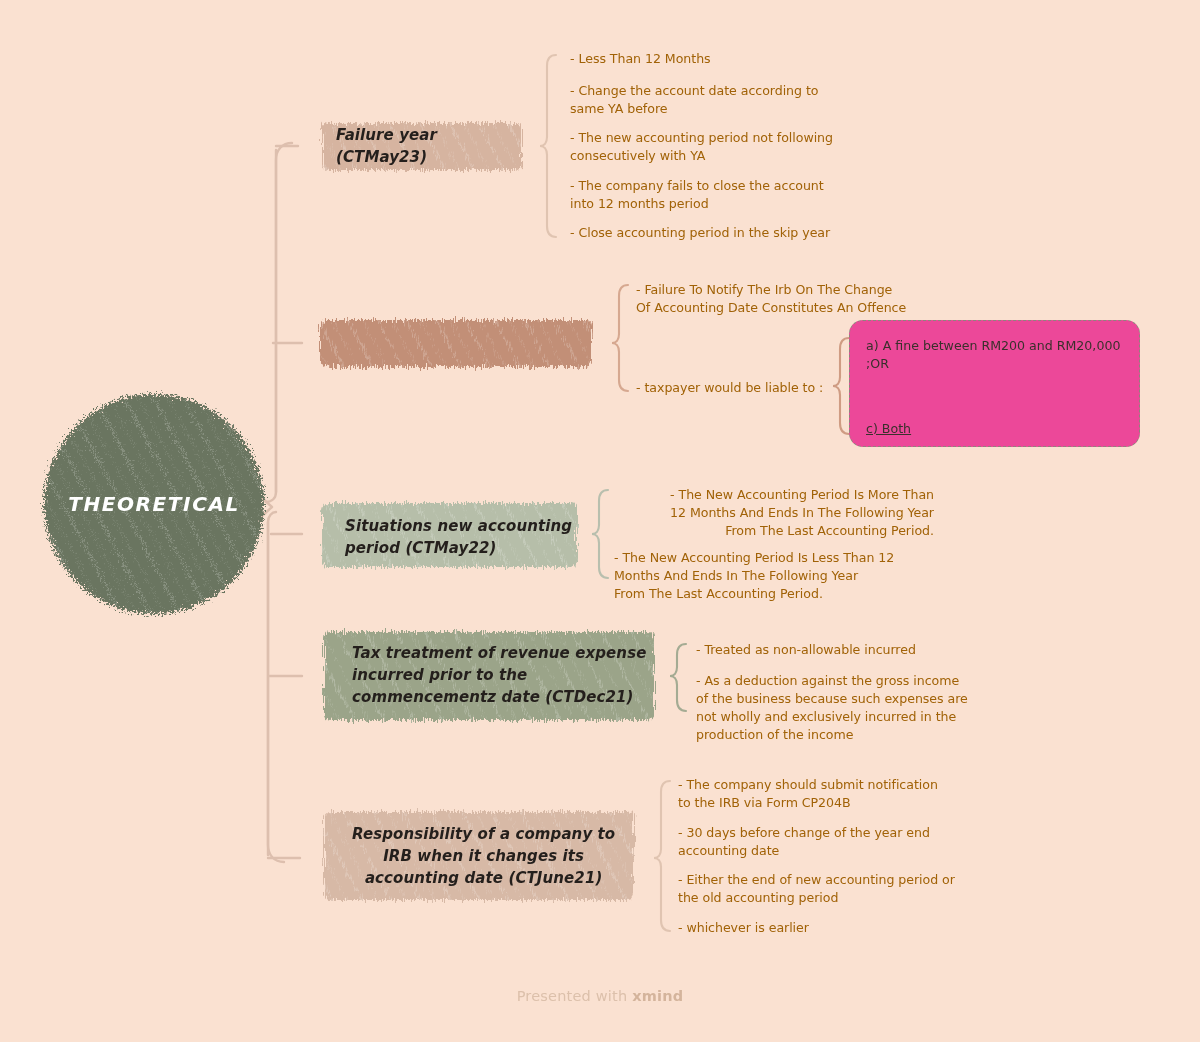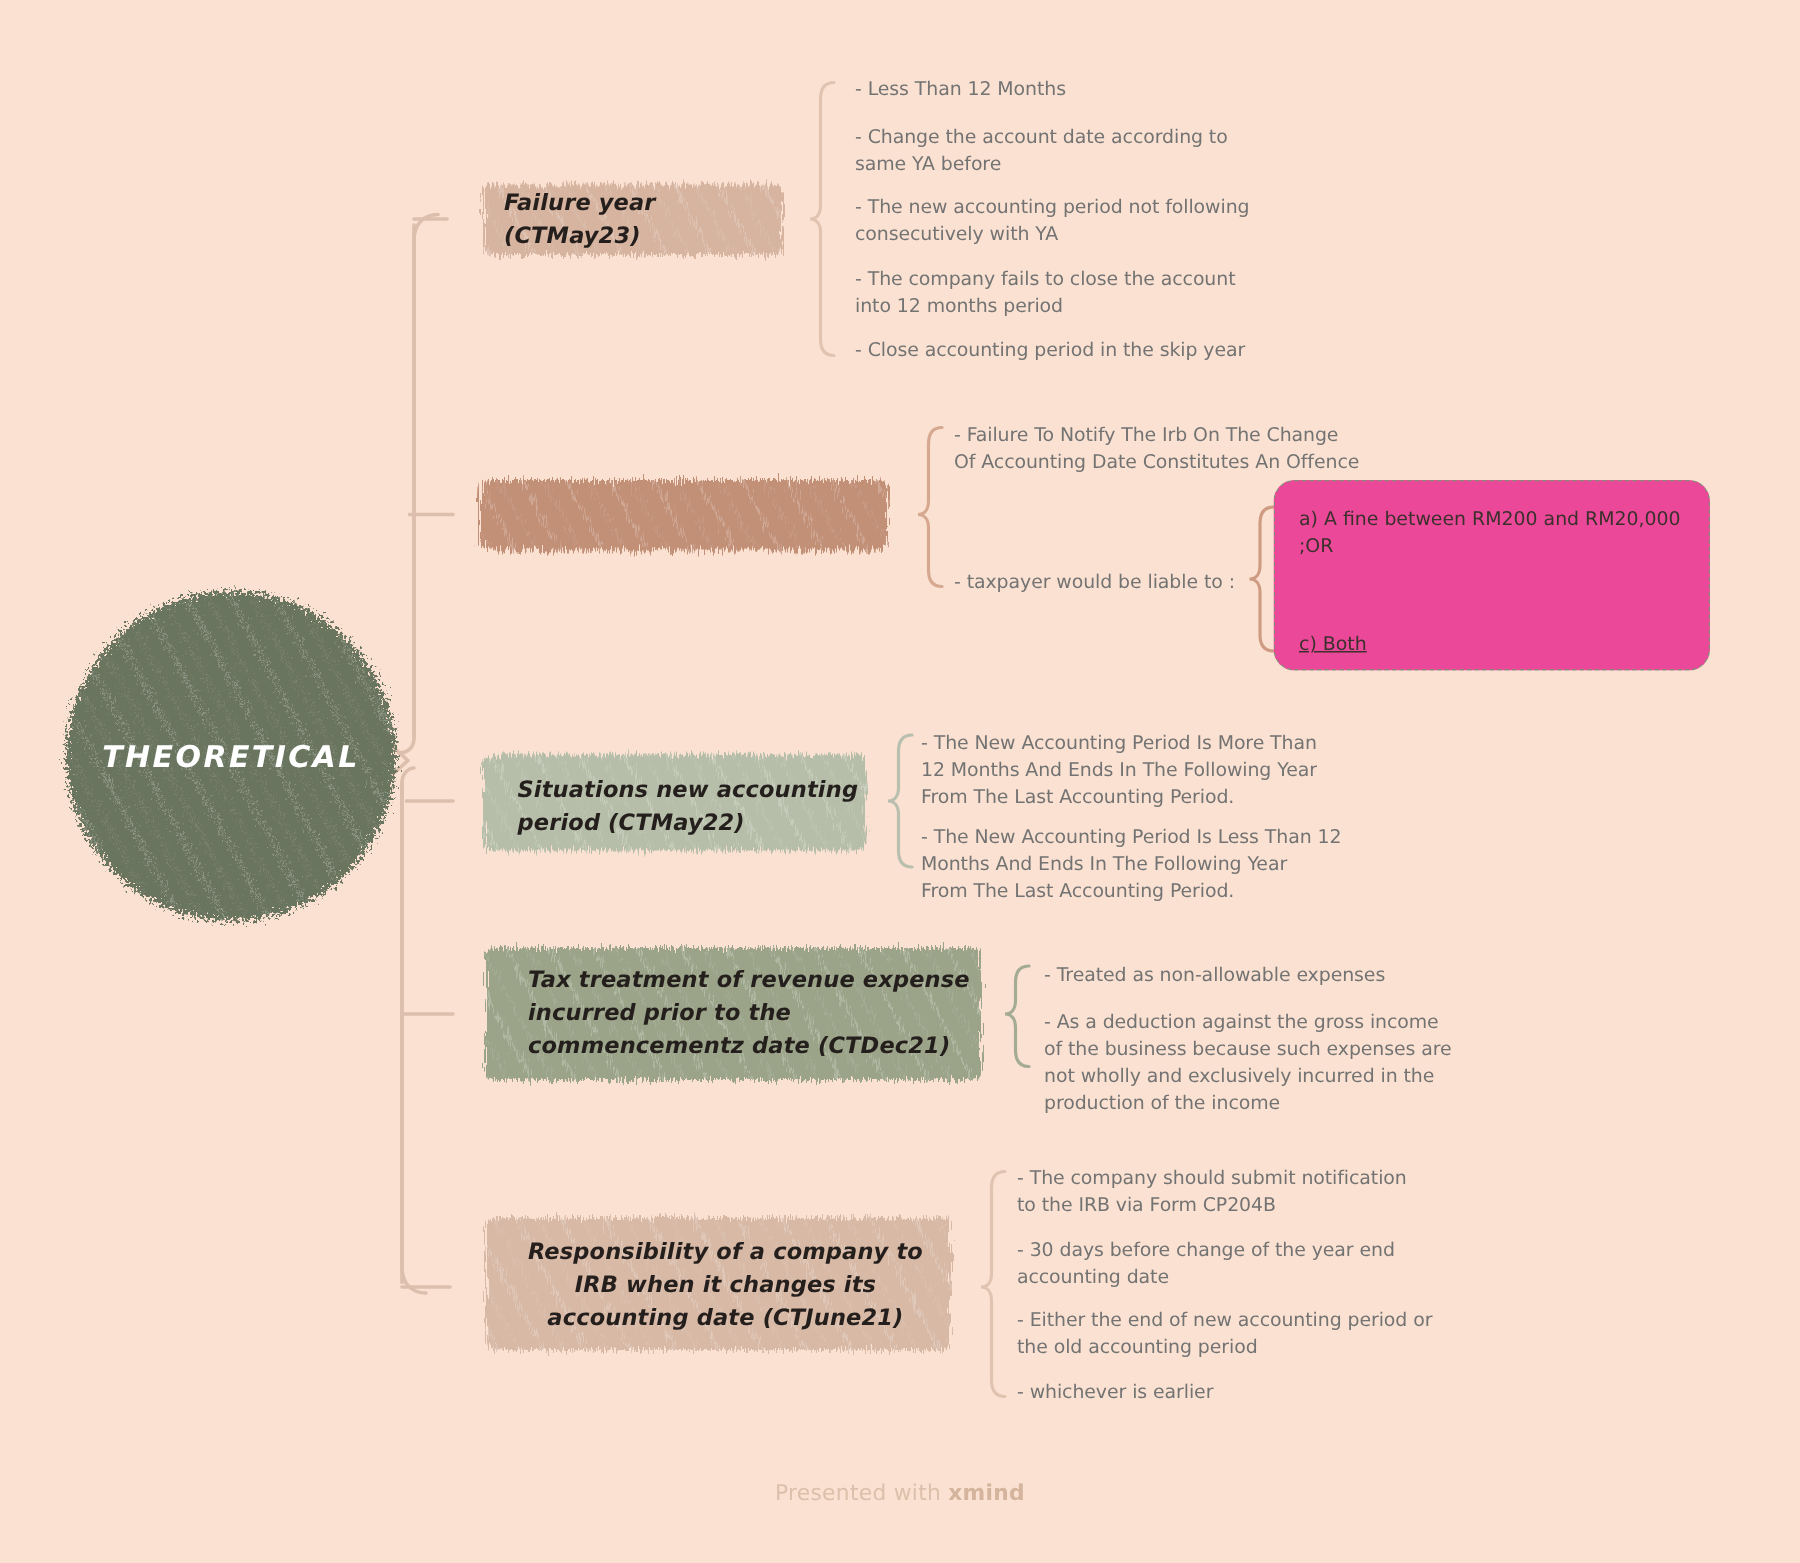--- a/index.html
+++ b/index.html
@@ -57,21 +57,21 @@
     font-style: italic;
     letter-spacing: 1.6px;
     text-align: center;
   }
   
   .leaf {
     position: absolute;
     font-family: "DejaVu Sans", sans-serif;
     font-size: 12.6px;
     line-height: 1.42;
-    color: #737373;
+    color: #a16207;
     white-space: pre-line;
     letter-spacing: -0.05px;
   }
   
   #liability-panel {
     position: absolute;
     left: 849px; top: 320px;
     width: 291px; height: 127px;
     background: #ec4899;
     border: 1.6px dashed #8d867c;
@@ -230,33 +230,33 @@
 
   <div id="liability-panel">
     <div class="panel-item" style="left:16px; top:16px; width:265px;">a) A fine between RM200 and RM20,000 ;OR</div>
     <div class="panel-item" style="left:16px; top:99px; width:265px;text-decoration:underline;">c) Both</div>
   </div>
 
   <div class="node" id="node-branch-3" style="left:345px; top:516px; width:230px; height:44px;">
     <div class="node-label" style="font-size:15px;">Situations new accounting
 period  (CTMay22)</div>
   </div>
-  <div class="leaf" style="left:614px; top:486px; width:320px;">- The New Accounting Period Is More Than
+  <div class="leaf" style="left:614px; top:486px; width:320px;text-align:right;">- The New Accounting Period Is More Than
 12 Months And Ends In The Following Year
 From The Last Accounting Period.</div>
   <div class="leaf" style="left:614px; top:549px; width:320px;">- The New Accounting Period Is Less Than 12
 Months And Ends In The Following Year
 From The Last Accounting Period.</div>
 
   <div class="node" id="node-branch-4" style="left:352px; top:641px; width:300px; height:70px;">
     <div class="node-label" style="font-size:15px;">Tax treatment of revenue expense
 incurred prior to the
 commencementz date (CTDec21)</div>
   </div>
-  <div class="leaf" style="left:696px; top:641px; width:320px;">- Treated as non-allowable expenses</div>
+  <div class="leaf" style="left:696px; top:641px; width:320px;">- Treated as non-allowable incurred</div>
   <div class="leaf" style="left:696px; top:672px; width:330px;">- As a deduction against the gross income
 of the business because such expenses are
 not wholly and exclusively incurred in the
 production of the income</div>
 
   <div class="node" id="node-branch-5" style="left:352px; top:822px; width:290px; height:70px;">
     <div class="node-label" style="font-size:15px;text-align:center;">Responsibility of a company to
 IRB when it changes its
 accounting date (CTJune21)</div>
   </div>

